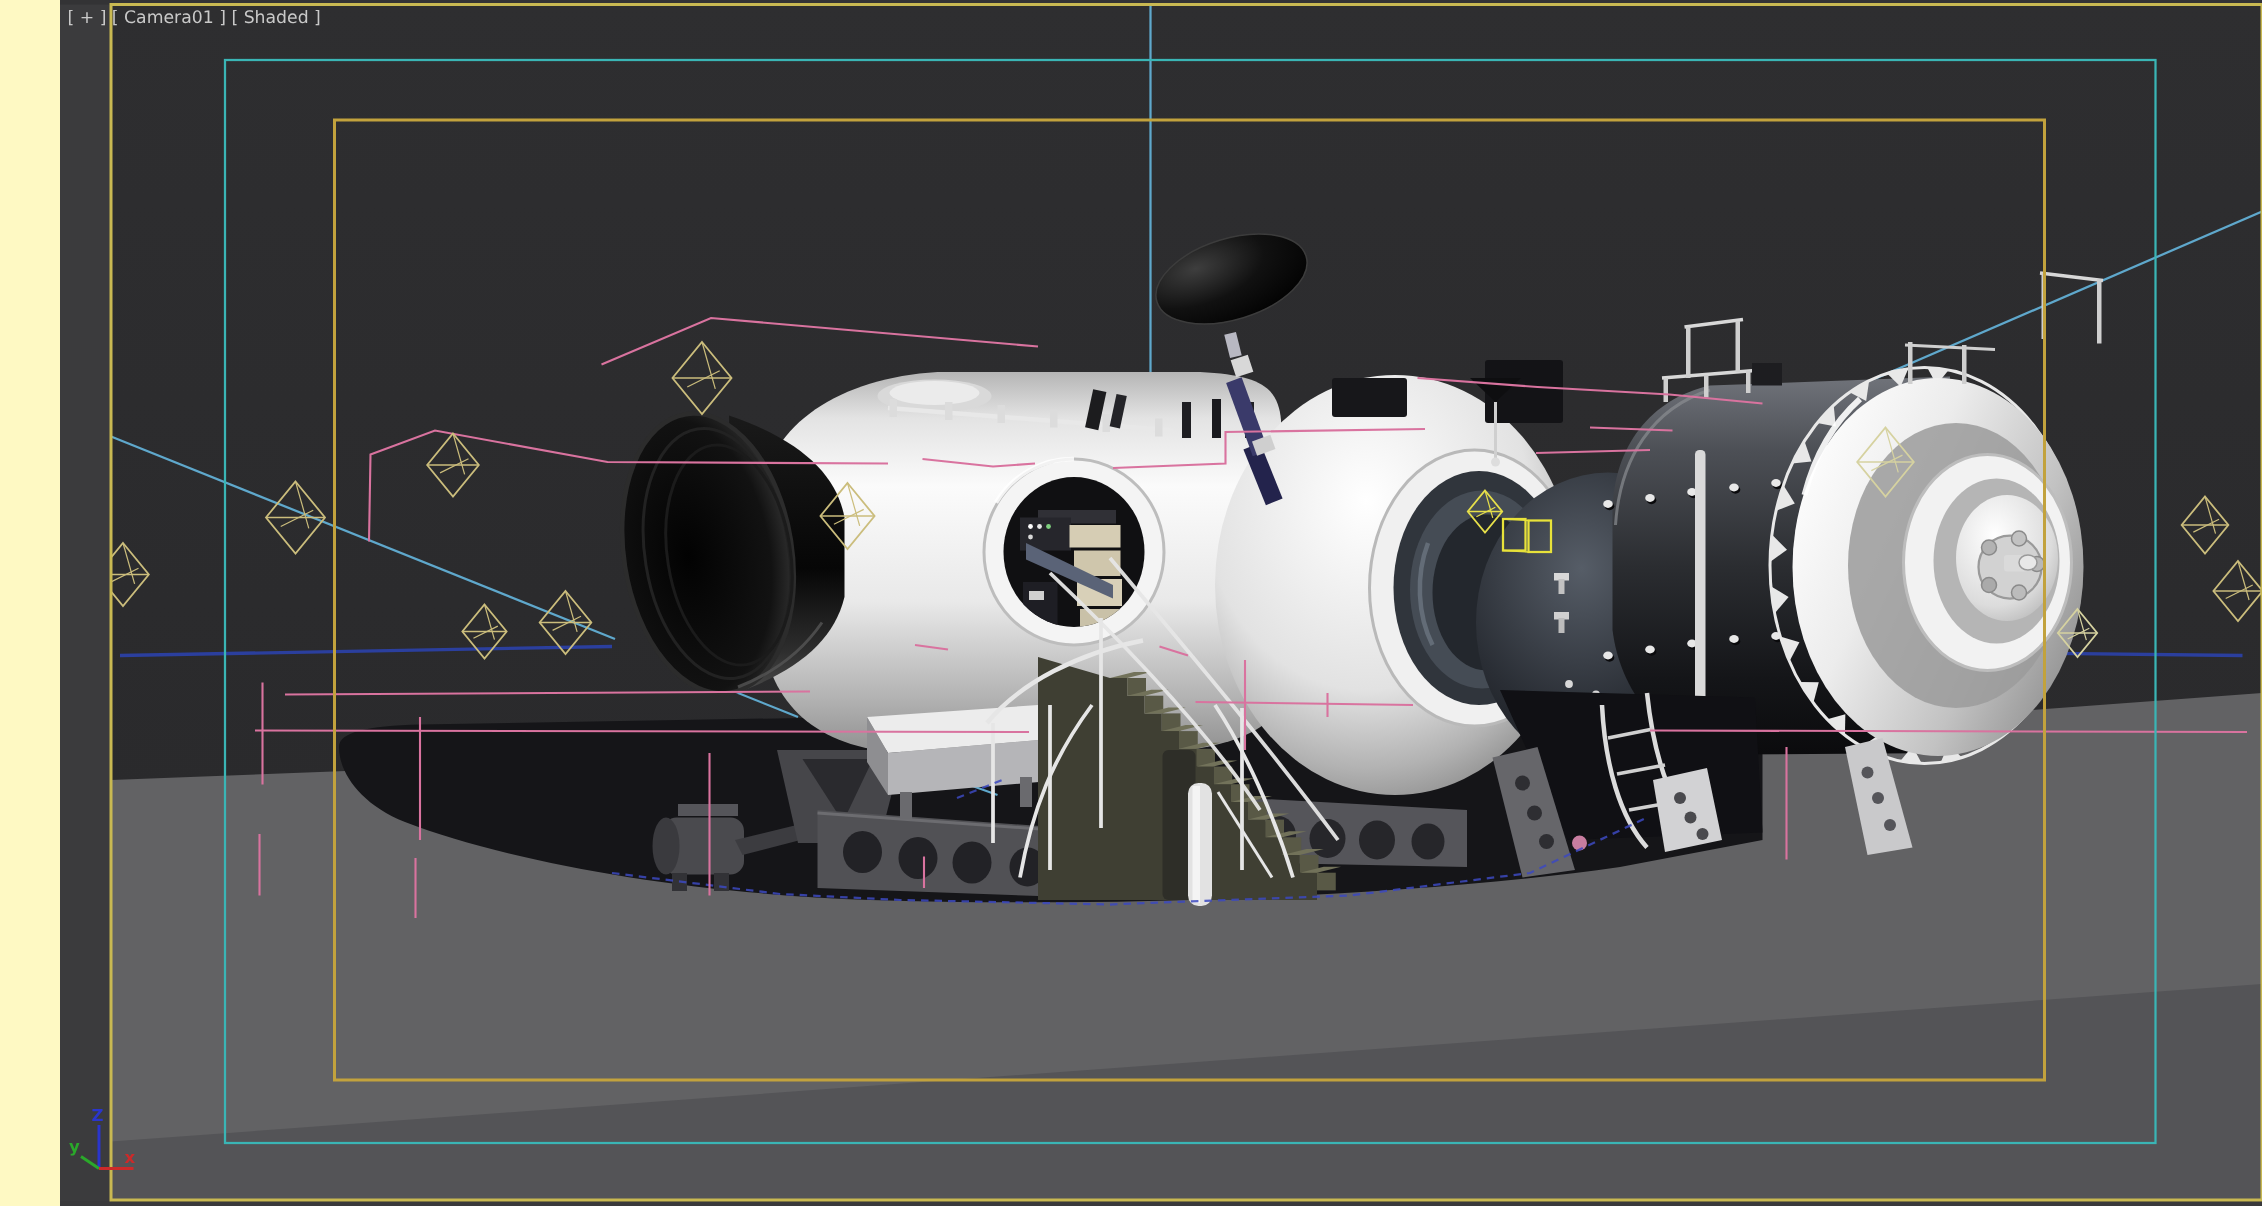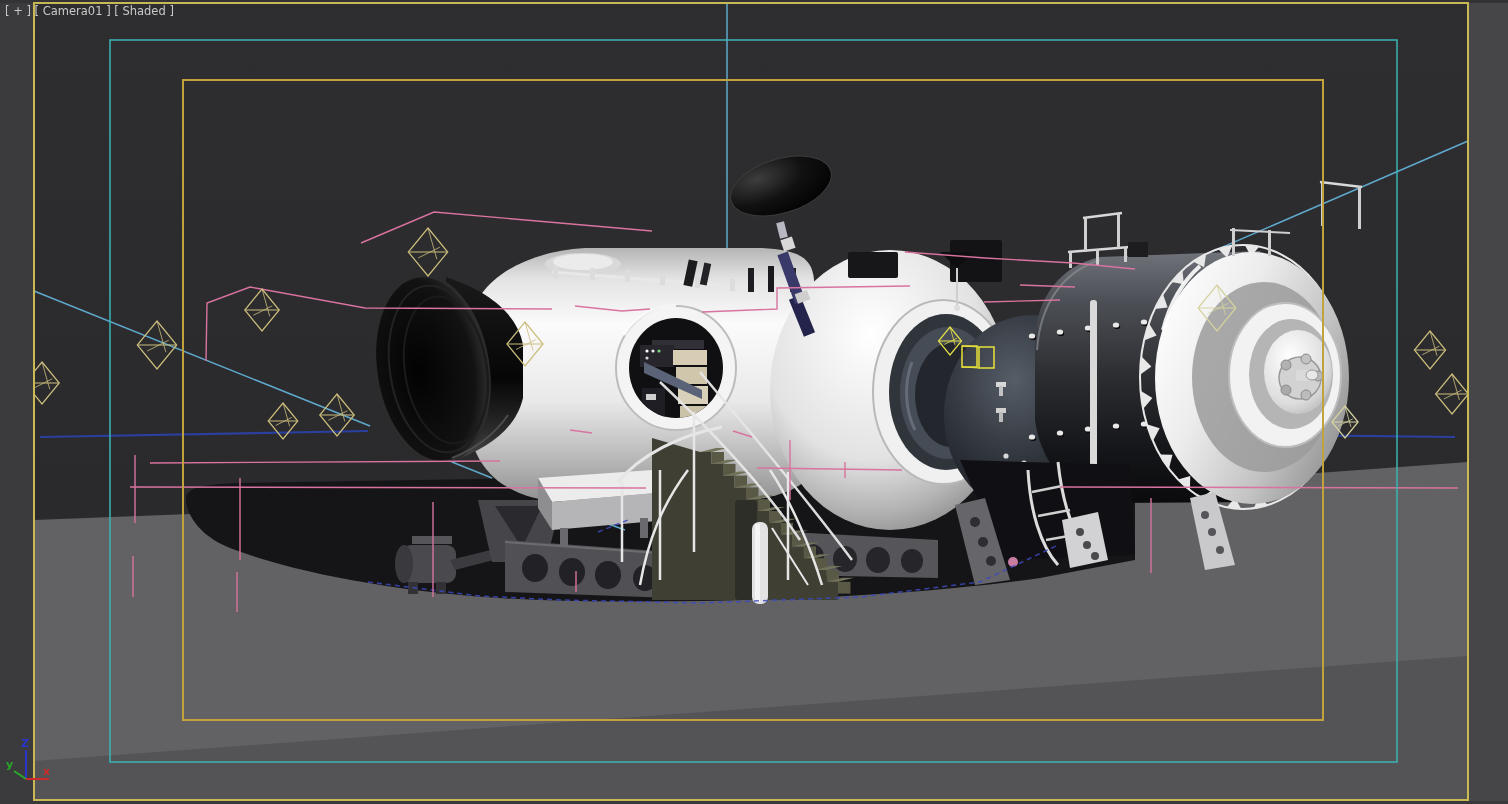--- a/index.html
+++ b/index.html
@@ -1,17 +1,17 @@
 <!DOCTYPE html>
 <html><head>
 <meta charset="utf-8">
 <style>
   html,body{margin:0;padding:0;background:#222;}
   body{width:1508px;height:804px;overflow:hidden;font-family:"DejaVu Sans","Liberation Sans",sans-serif;}
-  #stage{position:relative;width:1308px;height:804px;background:#fef9c3;}
+  #stage{position:relative;width:1308px;height:804px;background:#fef9c3;padding-left:40px;}
   svg{display:block;}
   text{user-select:none;}
 </style>
 </head>
 <body>
 
 <div id="stage">
 <svg id="scene" width="1508" height="804" viewBox="0 0 1508 804" xmlns="http://www.w3.org/2000/svg">
   <defs>
     <linearGradient id="bgG" x1="0" y1="0" x2="0" y2="1">

